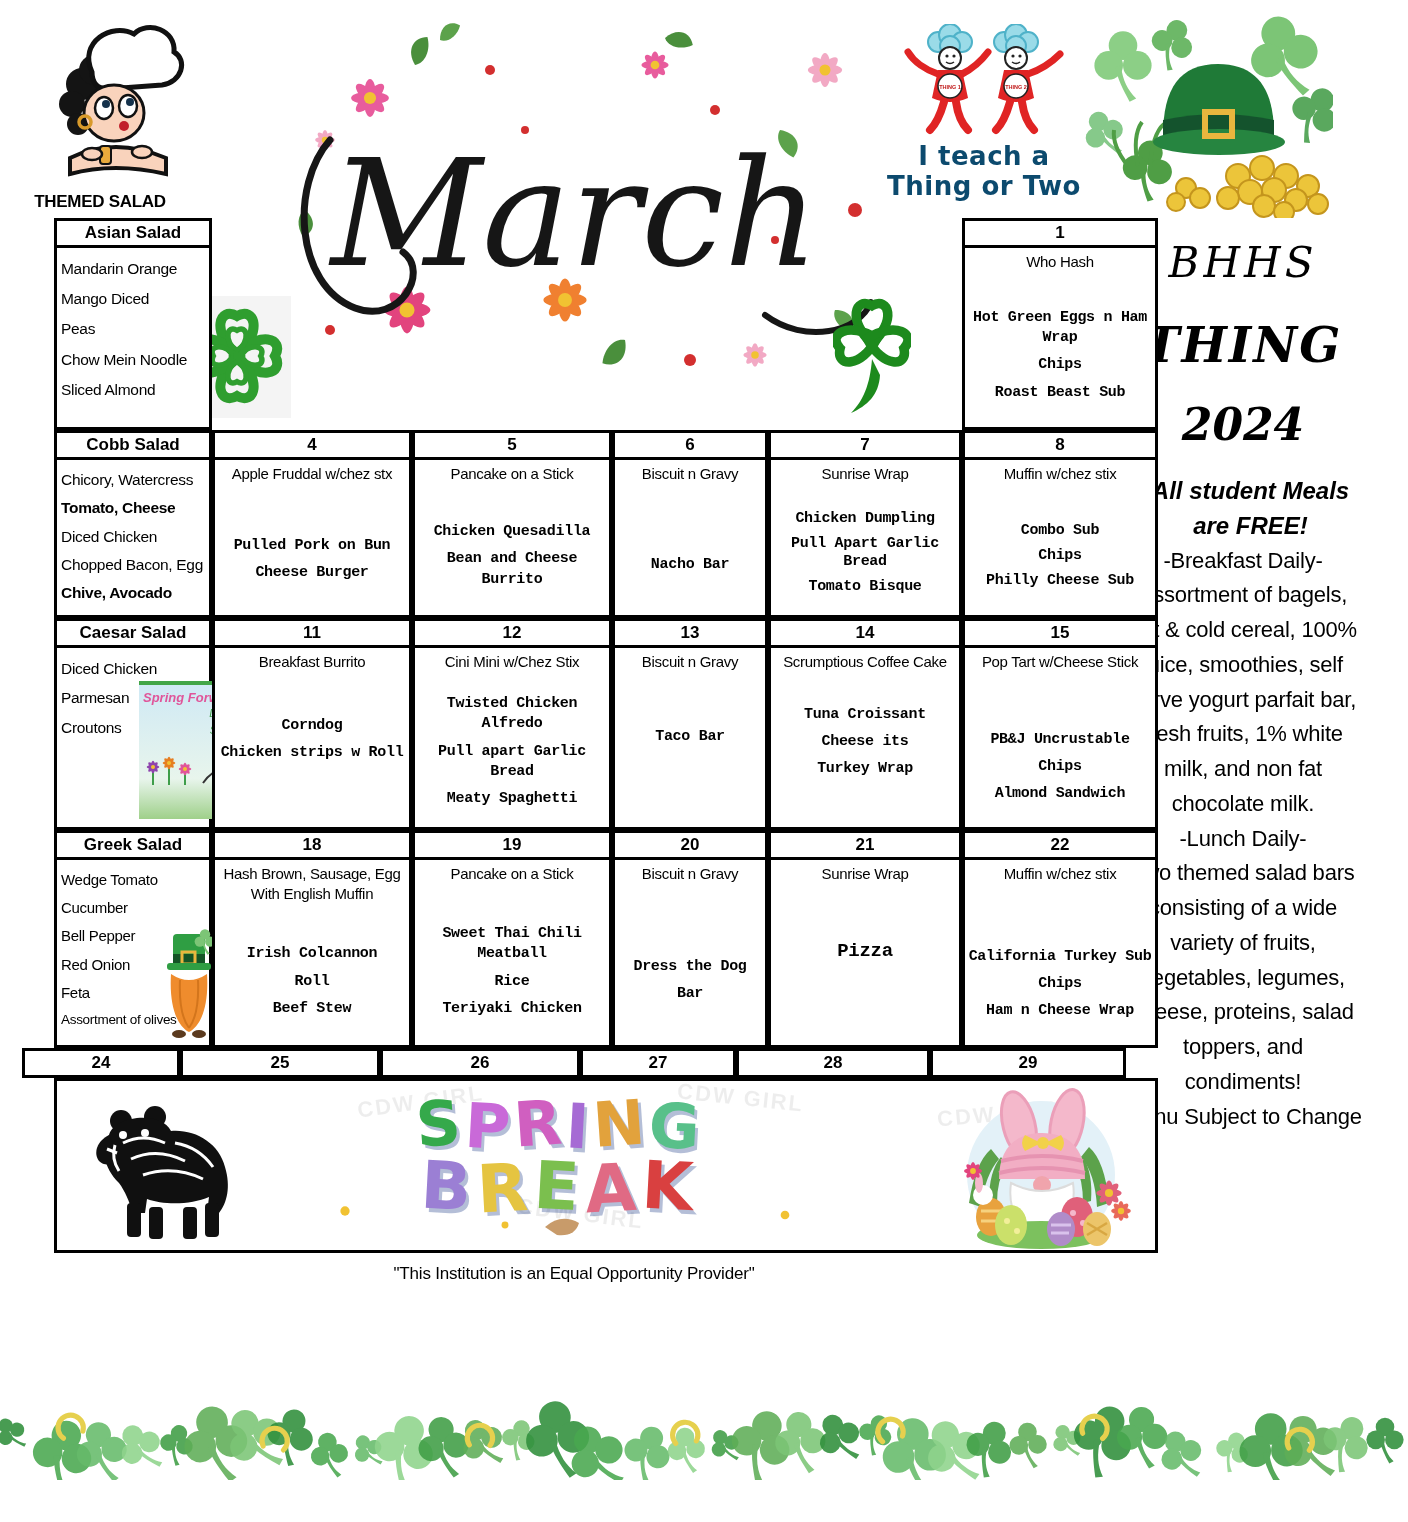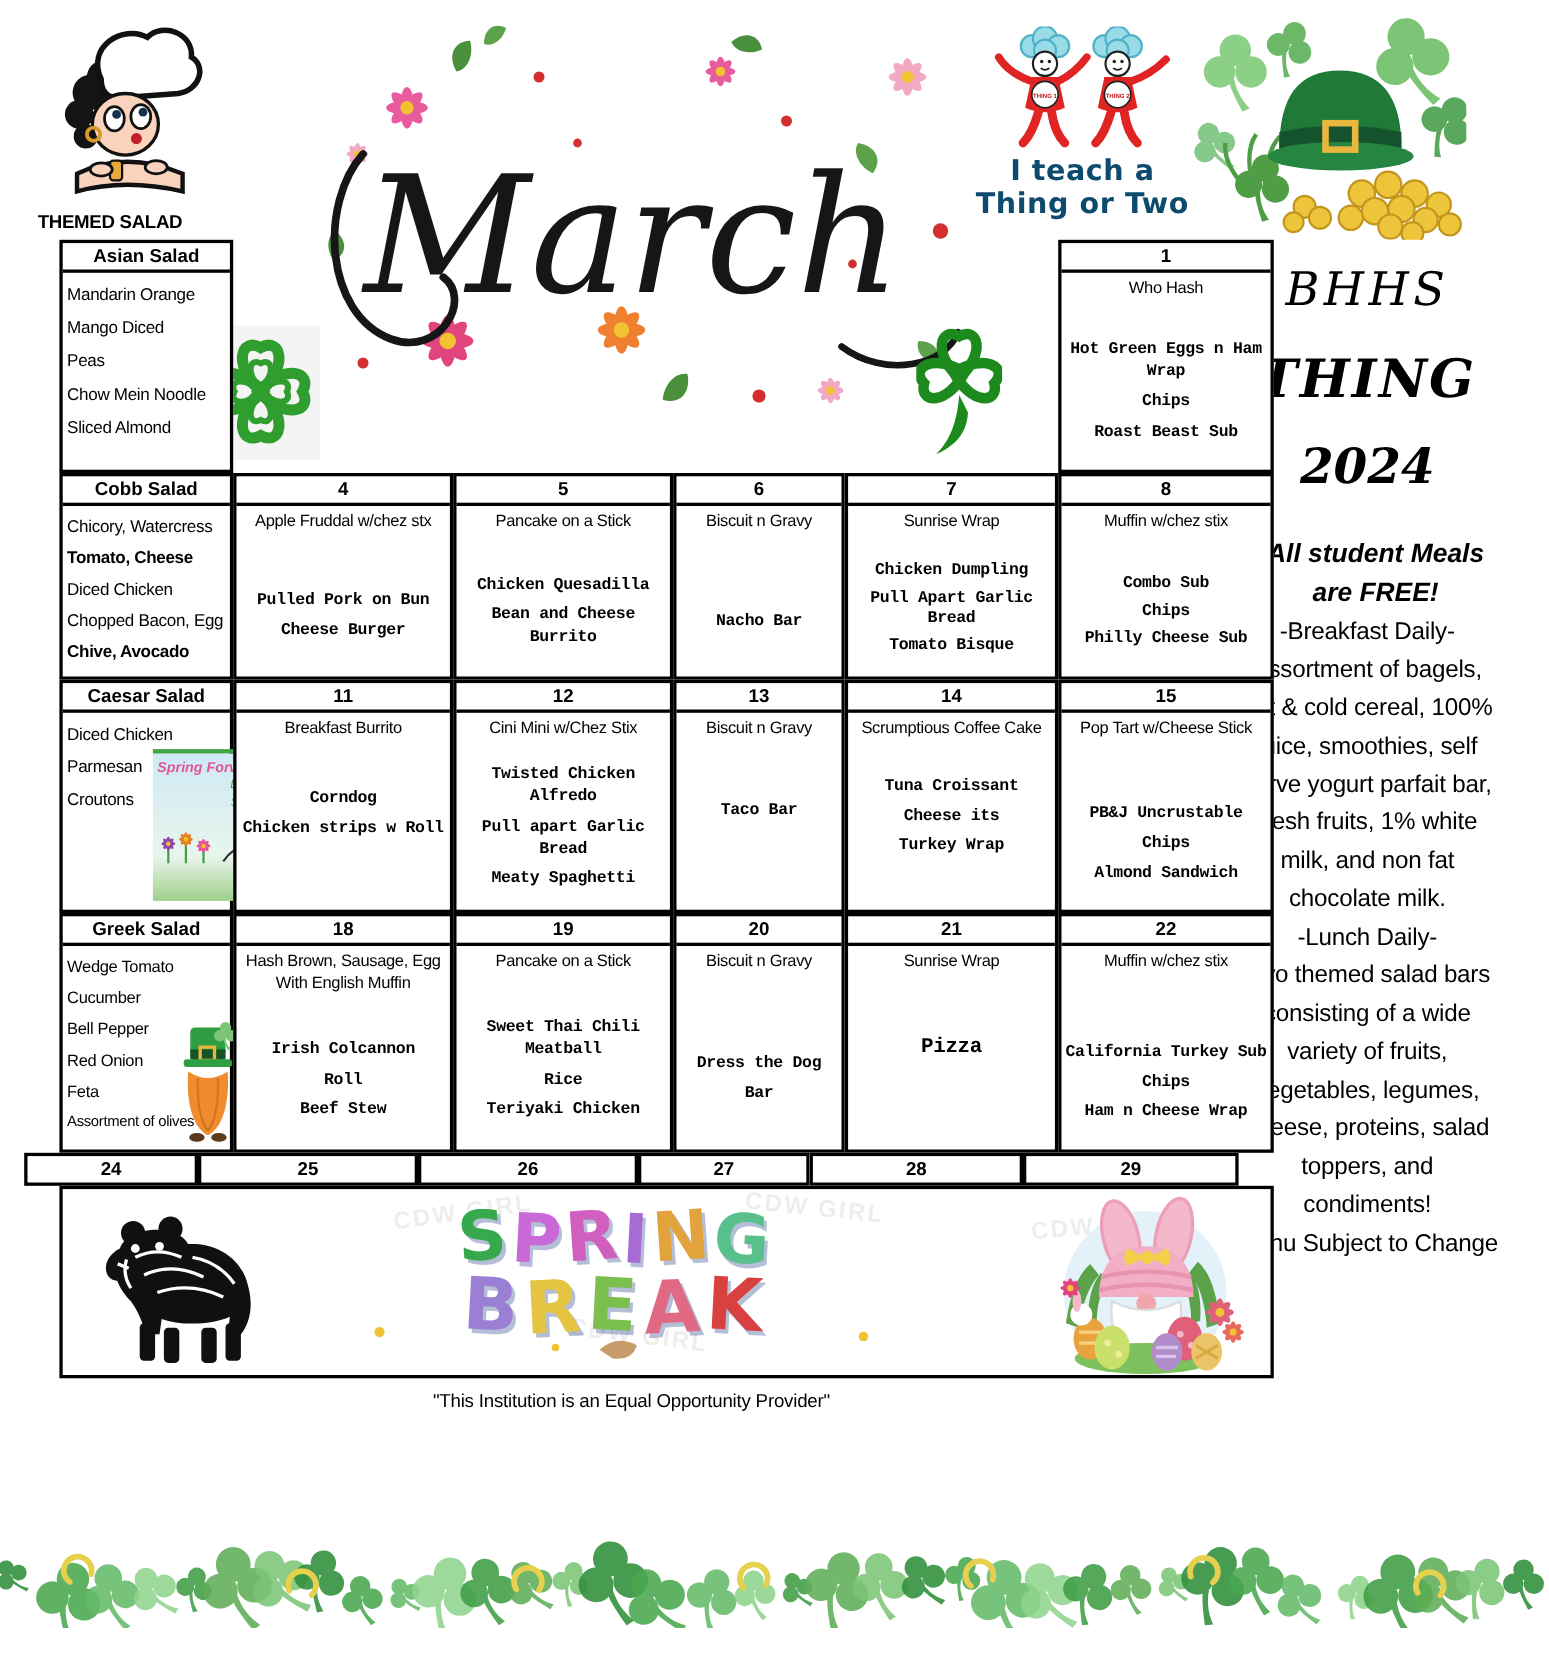--- a/index.html
+++ b/index.html
@@ -28,21 +28,21 @@
   .themed-label{font-weight:bold;font-size:17px;text-align:center;letter-spacing:-0.3px;}
   .thing-caption{text-align:center;font-weight:bold;font-size:26px;line-height:1.15;
                  font-family:"DejaVu Sans",sans-serif;letter-spacing:0.5px;}
 
   
   .panel{width:238px;text-align:center;}
   .panel .school{font-family:"DejaVu Serif",serif;font-style:italic;font-size:42px;letter-spacing:4px;}
   .panel .menuword{font-family:"DejaVu Serif",serif;font-style:italic;font-weight:bold;font-size:48px;
                    letter-spacing:2px;margin-top:30px;}
   .panel .year{font-family:"DejaVu Serif",serif;font-style:italic;font-weight:bold;font-size:44px;margin-top:26px;}
-  .panel .freemeals{font-style:italic;font-weight:bold;font-size:24px;margin-top:37px;line-height:1.45;padding-left:15px;}
+  .panel .freemeals{font-style:italic;font-weight:bold;font-size:24px;margin-top:24px;line-height:1.45;padding-left:15px;}
   .panel .ptext{font-size:22px;line-height:1.58;letter-spacing:-0.2px;}
 
   
   .sf-box{position:absolute;left:82px;top:60px;width:118px;height:138px;box-sizing:border-box;
           background:linear-gradient(#cfe9f5 0%,#e8f5ec 70%,#9fd08a 100%);
           border-top:4px solid #42a648;padding:5px 4px;overflow:hidden;}
   .sf-title{color:#e0559a;font-weight:bold;font-style:italic;font-size:13px;}
   .sf-line{color:#3f9e4a;font-size:11px;text-align:right;line-height:1.5;padding-right:4px;font-style:italic;}
 
   

